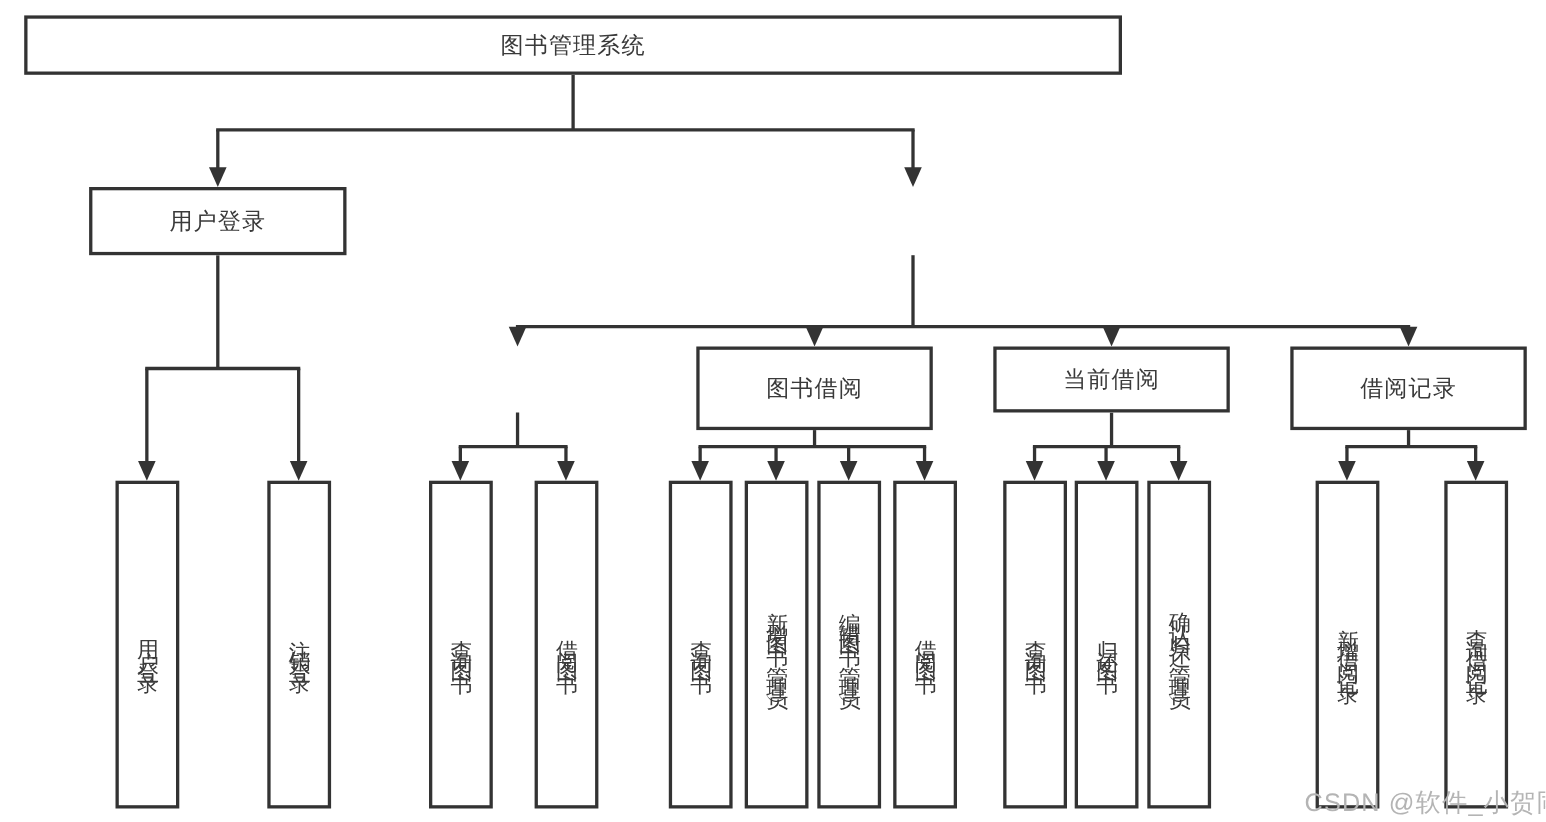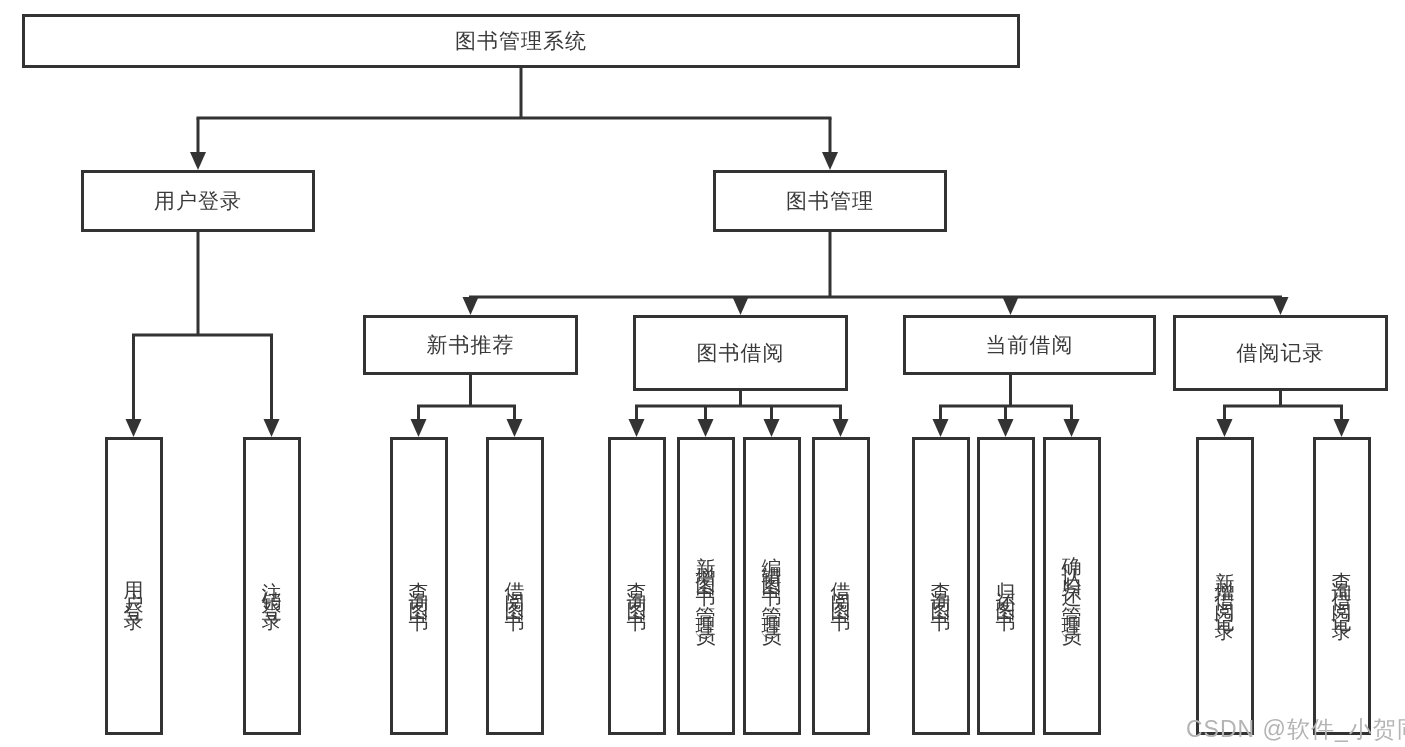--- a/index.html
+++ b/index.html
@@ -101,31 +101,25 @@
     </g>
   </svg>
 
   <div class="box h" style="left:22px;top:14px;width:998px;height:54px">
     <span>图书管理系统</span>
   </div>
 
   <div class="box h" style="left:81px;top:170px;width:234px;height:62px">
     <span>用户登录</span>
   </div>
-  <div class="box h" style="left:713px;top:170px;width:234px;height:62px">
-    <span>图书管理</span>
-  </div>
 
-  <div class="box h" style="left:363px;top:315px;width:215px;height:60px">
-    <span>新书推荐</span>
-  </div>
   <div class="box h" style="left:633px;top:315px;width:215px;height:76px">
     <span>图书借阅</span>
   </div>
-  <div class="box h" style="left:903px;top:315px;width:253px;height:60px">
+  <div class="box h" style="left:903px;top:315px;width:215px;height:60px">
     <span>当前借阅</span>
   </div>
   <div class="box h" style="left:1173px;top:315px;width:215px;height:76px">
     <span>借阅记录</span>
   </div>
 
   <div class="box v" style="left:105px;top:437px;width:58px;height:298px">
     <span>用户登录</span>
   </div>
   <div class="box v" style="left:243px;top:437px;width:58px;height:298px">

